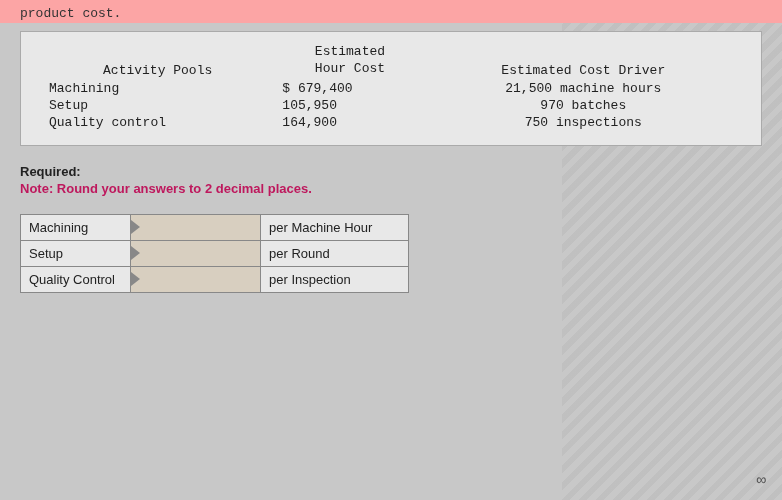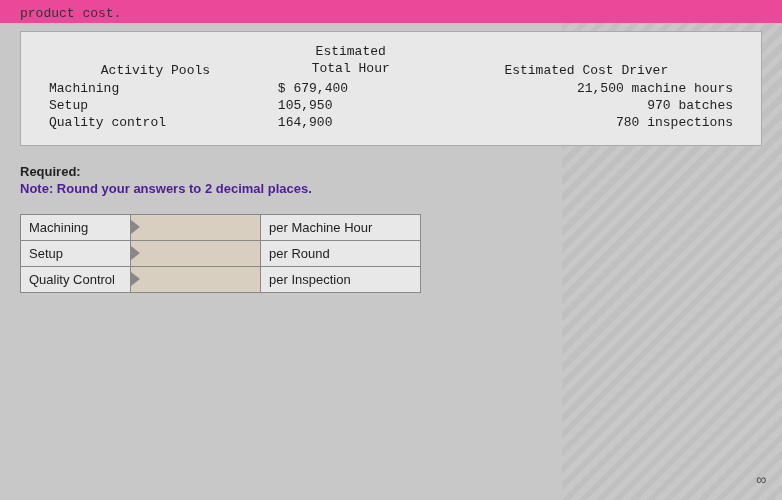--- a/index.html
+++ b/index.html
@@ -7,21 +7,21 @@
       width: 782px;
       height: 500px;
       background-color: #c8c8c8;
       font-family: 'Courier New', Courier, monospace;
       font-size: 13px;
       overflow: hidden;
       position: relative;
     }
 
     .top-bar {
-      background-color: #ec4899;
+      background-color: #fca5a5;
       padding: 6px 16px 2px 20px;
       font-size: 13px;
       color: #333;
     }
 
     .product-cost-label {
       font-family: 'Courier New', Courier, monospace;
       font-size: 13px;
       color: #333;
     }
@@ -48,21 +48,21 @@
       vertical-align: bottom;
     }
 
     .info-table td {
       padding: 1px 8px;
       vertical-align: top;
     }
 
     .col-activity { text-align: left; }
     .col-cost { text-align: left; }
-    .col-driver { text-align: right; padding-left: 20px; }
+    .col-driver { text-align: center; padding-left: 20px; }
 
     .header-multiline {
       text-align: center;
       line-height: 1.3;
     }
 
     .required-section {
       padding: 8px 24px 6px 20px;
       font-family: Arial, sans-serif;
       font-size: 13px;
@@ -70,21 +70,21 @@
     }
 
     .required-text {
       font-size: 13px;
       color: #222;
       margin-bottom: 2px;
     }
 
     .note-text {
       font-size: 13px;
-      color: #4c1d95;
+      color: #be185d;
       font-weight: bold;
     }
 
     .activity-rates-table {
       border-collapse: collapse;
       margin: 12px 20px 0 20px;
       font-family: Arial, sans-serif;
       font-size: 13px;
       color: #222;
     }
@@ -111,21 +111,21 @@
       position: absolute;
       left: 0;
       top: 50%;
       transform: translateY(-50%);
       border-top: 7px solid transparent;
       border-bottom: 7px solid transparent;
       border-left: 9px solid #888;
     }
 
     .activity-rates-table .unit-cell {
-      width: 160px;
+      width: 148px;
       background-color: #e8e8e8;
     }
 
     .bottom-right {
       position: absolute;
       bottom: 10px;
       right: 16px;
       font-size: 16px;
       color: #555;
     }
@@ -163,21 +163,21 @@
     <span class="product-cost-label">product cost.</span>
   </div>
 
   <div class="info-table-wrapper">
     <table class="info-table">
       <thead>
         <tr>
           <th class="col-activity">Activity Pools</th>
           <th class="col-cost header-multiline">
             <span>Estimated</span><br>
-            <span>Total Hour</span>
+            <span>Hour Cost</span>
           </th>
           <th class="col-driver">Estimated Cost Driver</th>
         </tr>
       </thead>
       <tbody>
         <tr>
           <td class="col-activity">Machining</td>
           <td class="col-cost">$ 679,400</td>
           <td class="col-driver">
             <span>21,500</span>&nbsp;<span>machine hours</span>
@@ -187,21 +187,21 @@
           <td class="col-activity">Setup</td>
           <td class="col-cost">105,950</td>
           <td class="col-driver">
             <span>970</span>&nbsp;<span>batches</span>
           </td>
         </tr>
         <tr>
           <td class="col-activity">Quality control</td>
           <td class="col-cost">164,900</td>
           <td class="col-driver">
-            <span>780</span>&nbsp;<span>inspections</span>
+            <span>750</span>&nbsp;<span>inspections</span>
           </td>
         </tr>
       </tbody>
     </table>
   </div>
 
   <div class="required-section">
     <div class="required-text">
       <strong>Required:</strong>
     </div>

